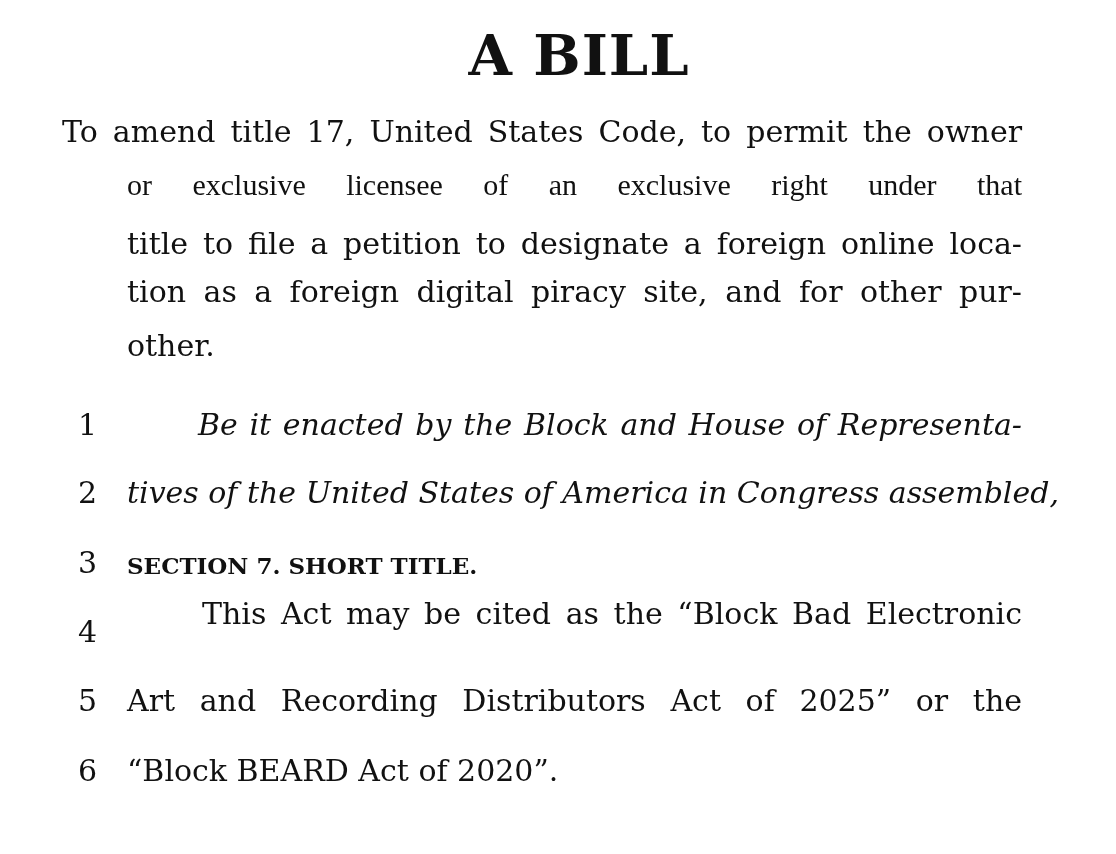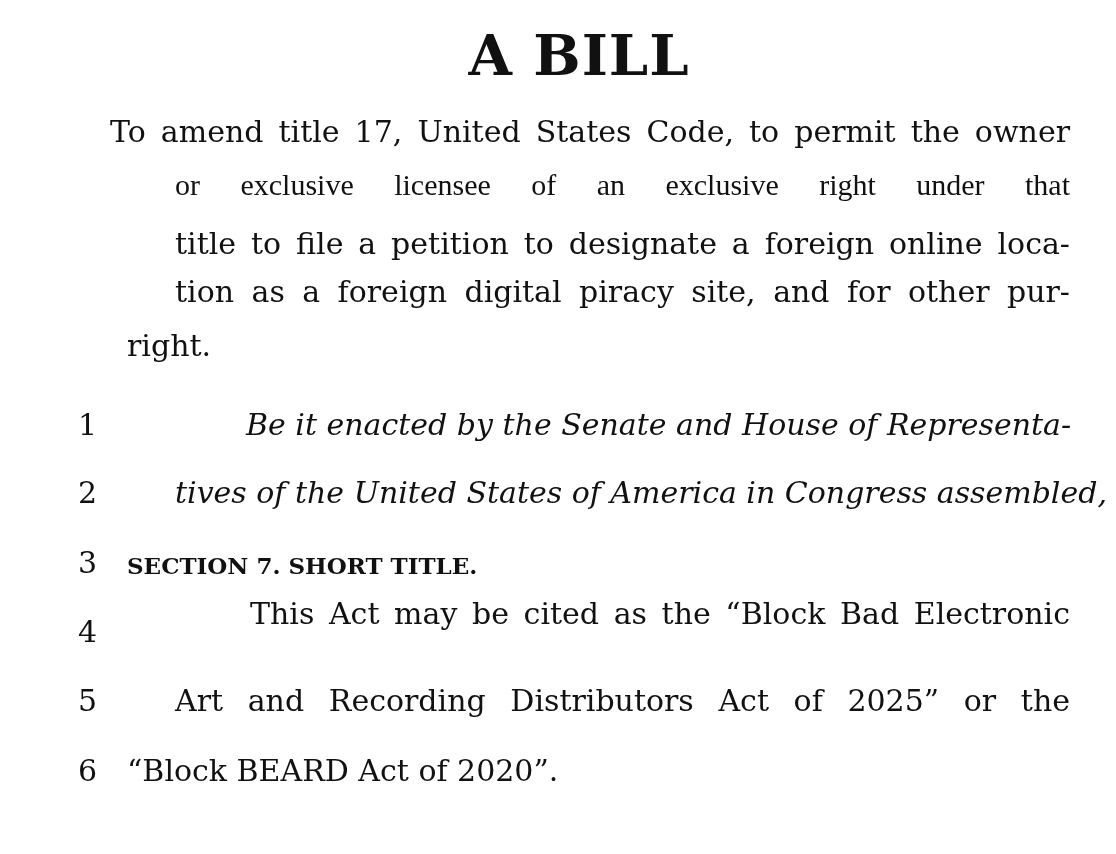--- a/index.html
+++ b/index.html
@@ -1,42 +1,42 @@
 <!DOCTYPE html>
 <html><head>
   <meta charset="utf-8">
   <style>
     html, body { margin: 0; padding: 0; background: #ffffff; }
     body { width: 1116px; height: 854px; position: relative; overflow: hidden;
       font-family: "DejaVu Serif", "Liberation Serif", serif; color: #111; }
     .title { position: absolute; left: 0; width: 1116px; top: 22px; text-align: center;
       font-family: "DejaVu Serif", serif; font-weight: bold; font-size: 56px; letter-spacing: 1px; margin-left: 21px; }
     .line { position: absolute; font-size: 30px; white-space: nowrap; line-height: 1; }
-    .just { text-align: justify; text-align-last: justify; margin-left: 48px; }
+    .just { text-align: justify; text-align-last: justify; }
     .num { position: absolute; font-size: 30px; line-height: 1; left: 78px; }
     .ital { font-style: italic; }
     .sec { font-weight: bold; font-size: 23px; }
   </style>
 </head>
 <body>
 
 <div>
   <div class="title">A BILL</div>
 
   <div>
     <div class="line just" style="left:62px; width:960px; top:117px;">To amend title 17, United States Code, to permit the owner</div>
     <div class="line just" style="left:127px; width:895px; top:170px;font-family:Liberation Serif, serif;">or exclusive licensee of an exclusive right under that</div>
     <div class="line just" style="left:127px; width:895px; top:229px;">title to file a petition to designate a foreign online loca-</div>
     <div class="line just" style="left:127px; width:895px; top:277px;">tion as a foreign digital piracy site, and for other pur-</div>
-    <div class="line" style="left:127px; top:331px;">right.</div>
+    <div class="line" style="left:127px; top:331px;">other.</div>
   </div>
 
   <div>
     <span class="num" style="top:410px;">1</span>
-    <div class="line just ital" style="left:198px; width:824px; top:410px;">Be it enacted by the Senate and House of Representa-</div>
+    <div class="line just ital" style="left:198px; width:824px; top:410px;">Be it enacted by the Block and House of Representa-</div>
 
     <span class="num" style="top:478px;">2</span>
     <div class="line just ital" style="left:127px; width:895px; top:478px;">tives of the United States of America in Congress assembled,</div>
   </div>
 
   <div>
     <span class="num" style="top:548px;">3</span>
     <div class="line sec" style="left:127px; top:554px;">SECTION 7. SHORT TITLE.</div>
 
     <span class="num" style="top:617px;">4</span>

